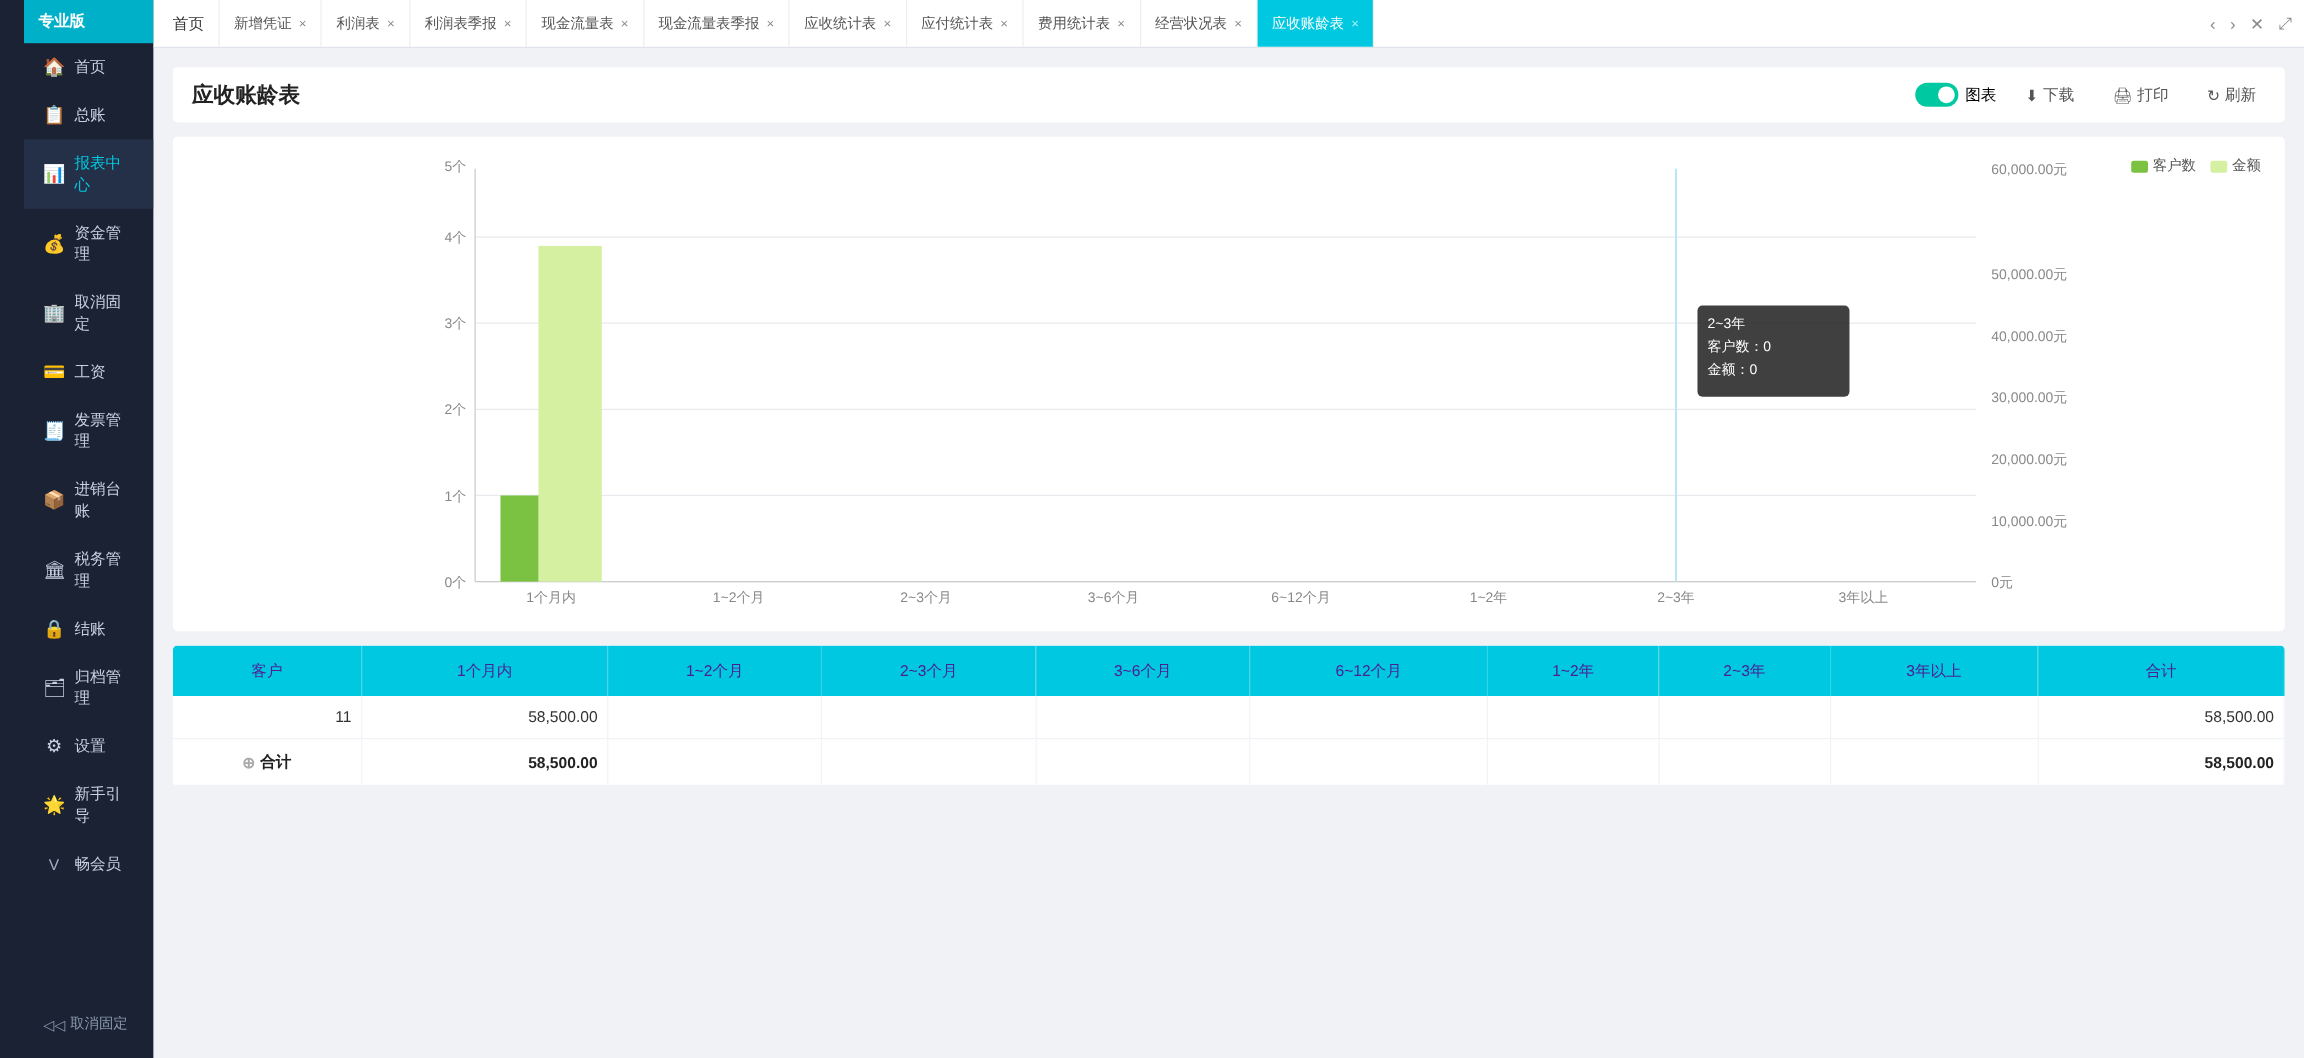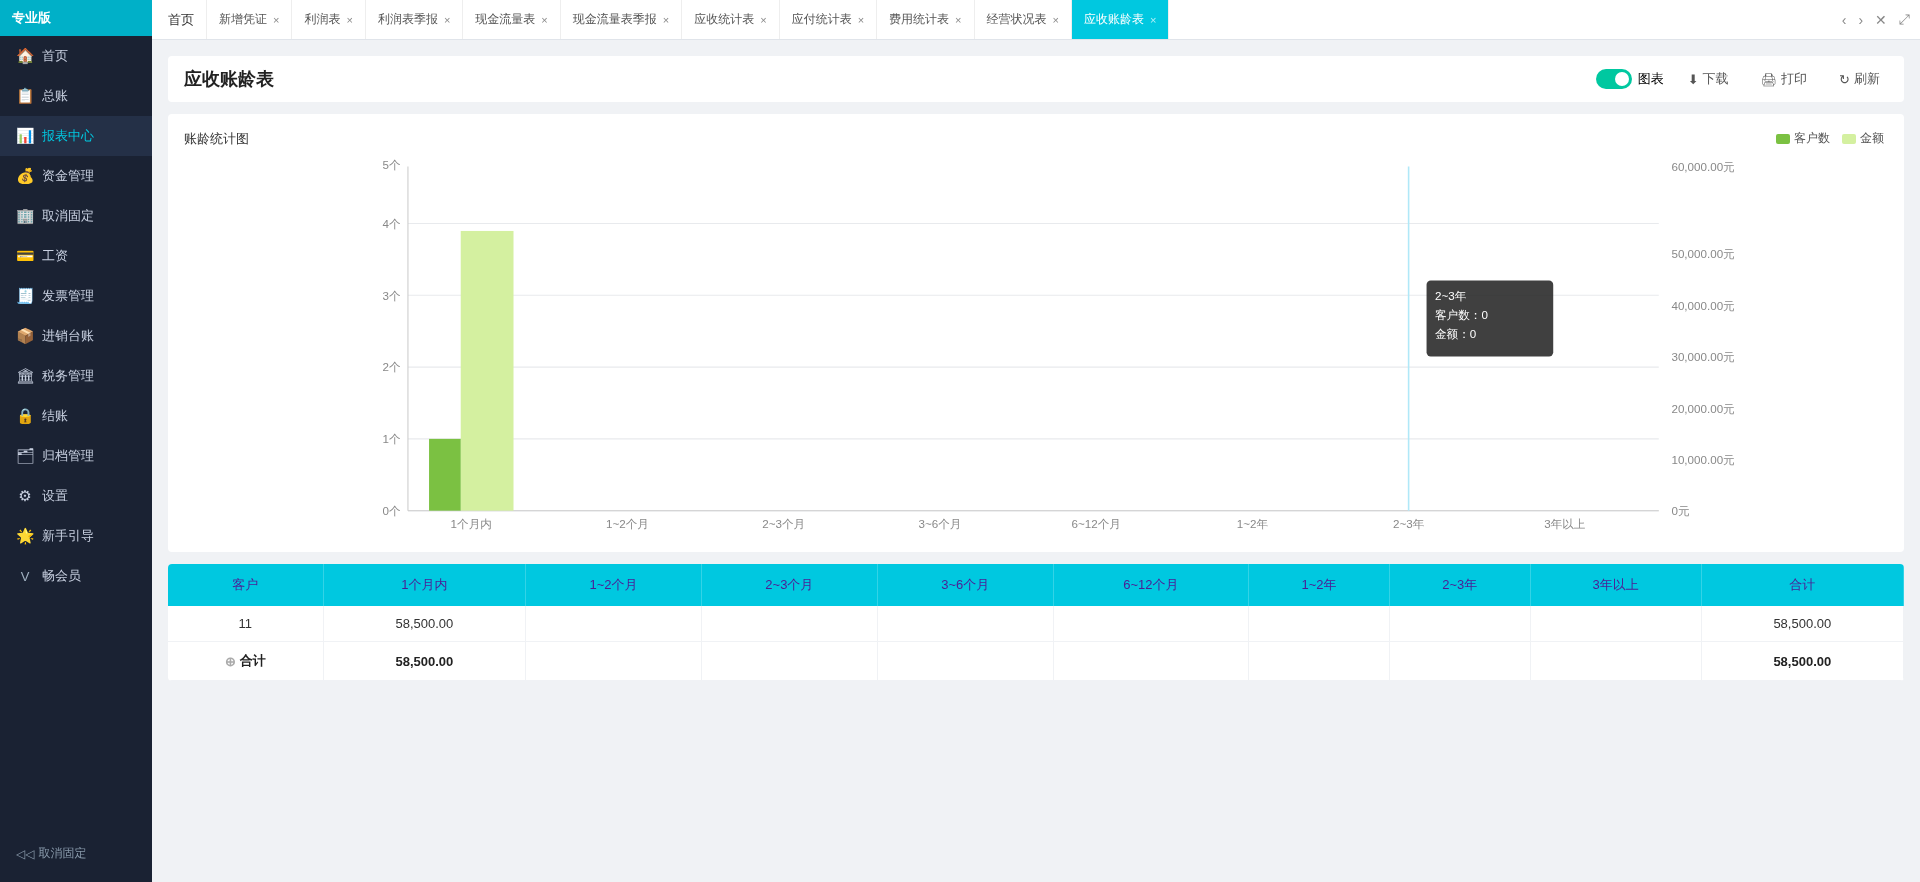--- a/index.html
+++ b/index.html
@@ -1,26 +1,27 @@
 <!DOCTYPE html>
 <html><head>
   <meta charset="utf-8">
   <style>
     * { margin: 0; padding: 0; box-sizing: border-box; }
     body { font-family: 'Microsoft YaHei', Arial, sans-serif; font-size: 13px; background: #f0f2f5; display: flex; height: 882px; overflow: hidden; }
 
     
     .sidebar {
-      width: 152px;
+      width: 128px;
       background: #1a2233;
       color: #c8d0e0;
       display: flex;
       flex-direction: column;
       flex-shrink: 0;
       height: 100%;
+      padding-left: 20px;
     }
     .sidebar-logo {
       background: #00b0c8;
       height: 36px;
       display: flex;
       align-items: center;
       padding: 0 12px;
       color: white;
       font-size: 13px;
       font-weight: bold;
@@ -226,21 +227,21 @@
       font-weight: 500;
       text-align: center;
       font-size: 13px;
       border-right: 1px solid rgba(255,255,255,0.2);
     }
     .data-table tbody tr {
       border-bottom: 1px solid #f0f2f5;
     }
     .data-table tbody td {
       padding: 10px 8px;
-      text-align: center;
+      text-align: right;
       font-size: 13px;
       color: #333;
       border-right: 1px solid #f0f2f5;
     }
     .data-table tbody tr.total-row td {
       font-weight: 700;
       color: #222;
     }
     .total-icon {
       color: #aaa;
@@ -399,21 +400,20 @@
           <span>打印</span>
         </div>
         <div class="action-btn">
           <span>↻</span>
           <span>刷新</span>
         </div>
       </div>
     </div>
 
     <div class="chart-area">
-      <div class="chart-title">账龄统计图</div>
 
       <div class="chart-legend">
         <div class="legend-item">
           <div class="legend-color" style="background:#7bc142;"></div>
           <span>客户数</span>
         </div>
         <div class="legend-item">
           <div class="legend-color" style="background:#d4f0a0;"></div>
           <span>金额</span>
         </div>

